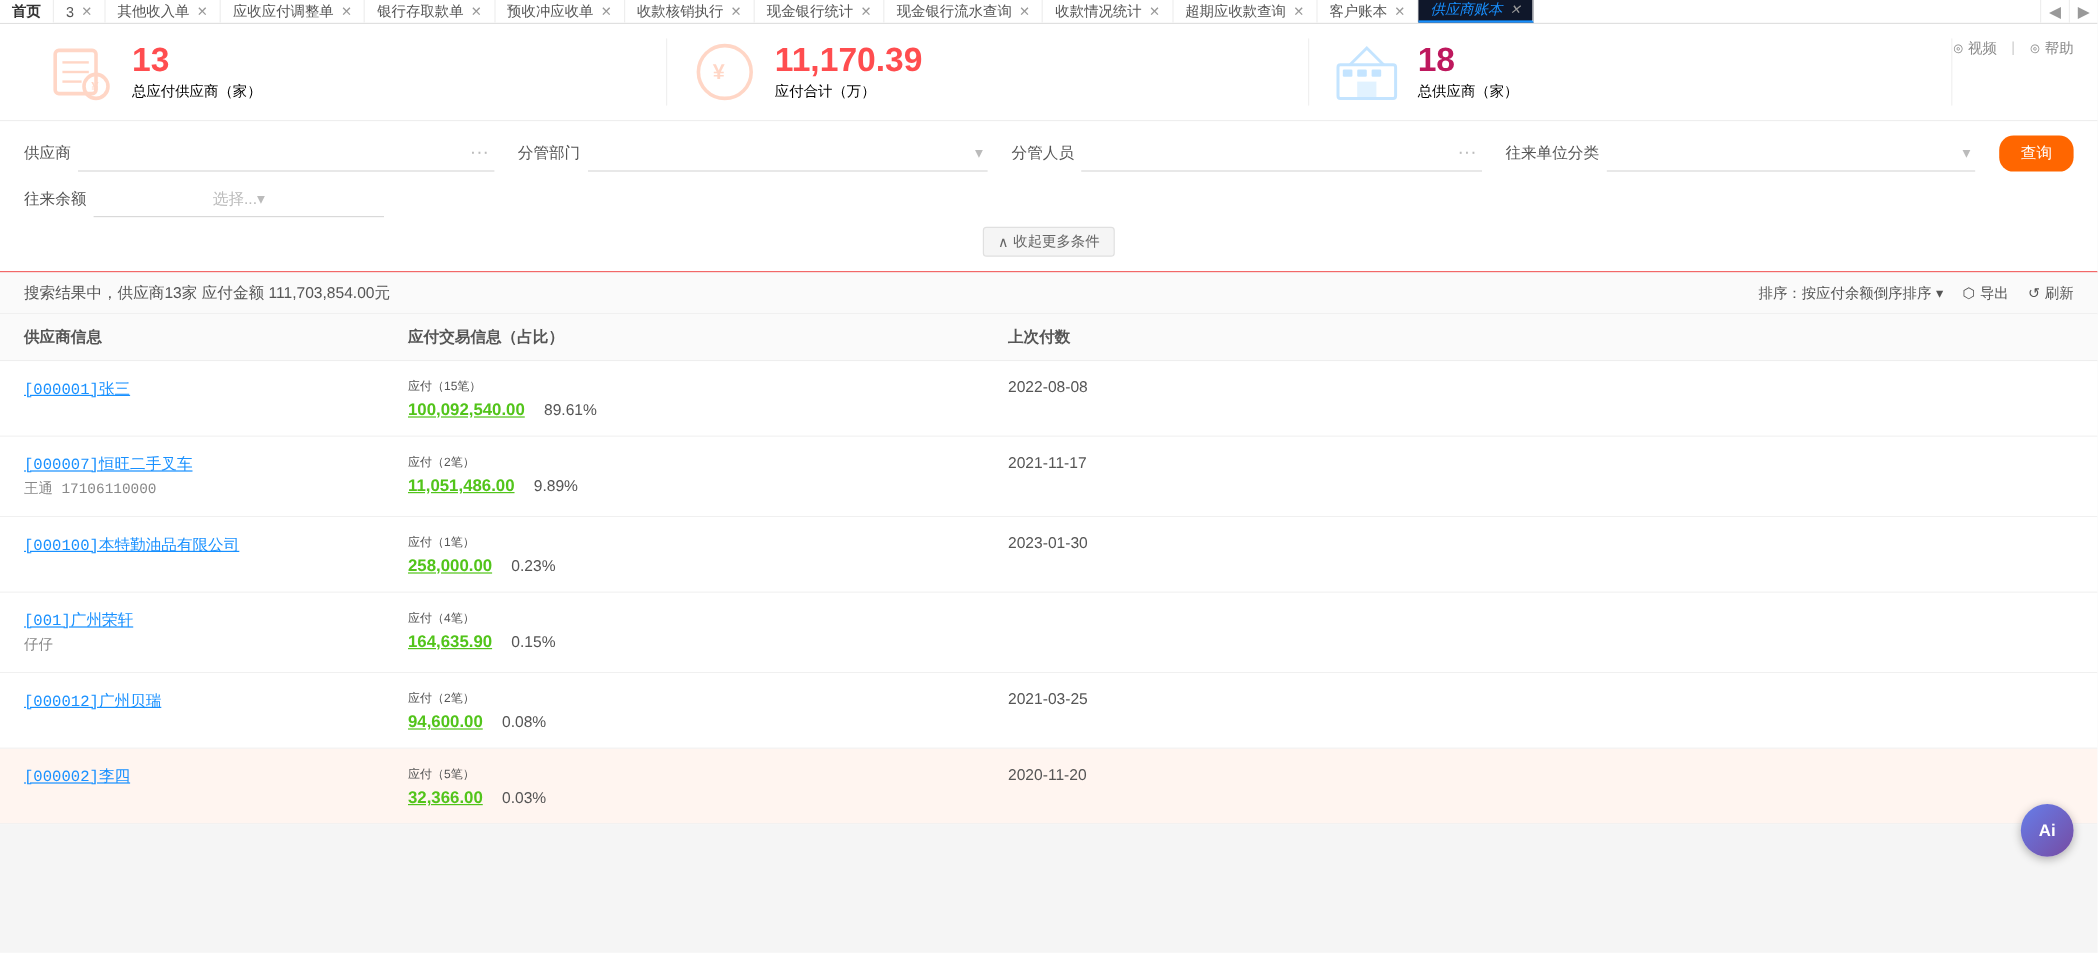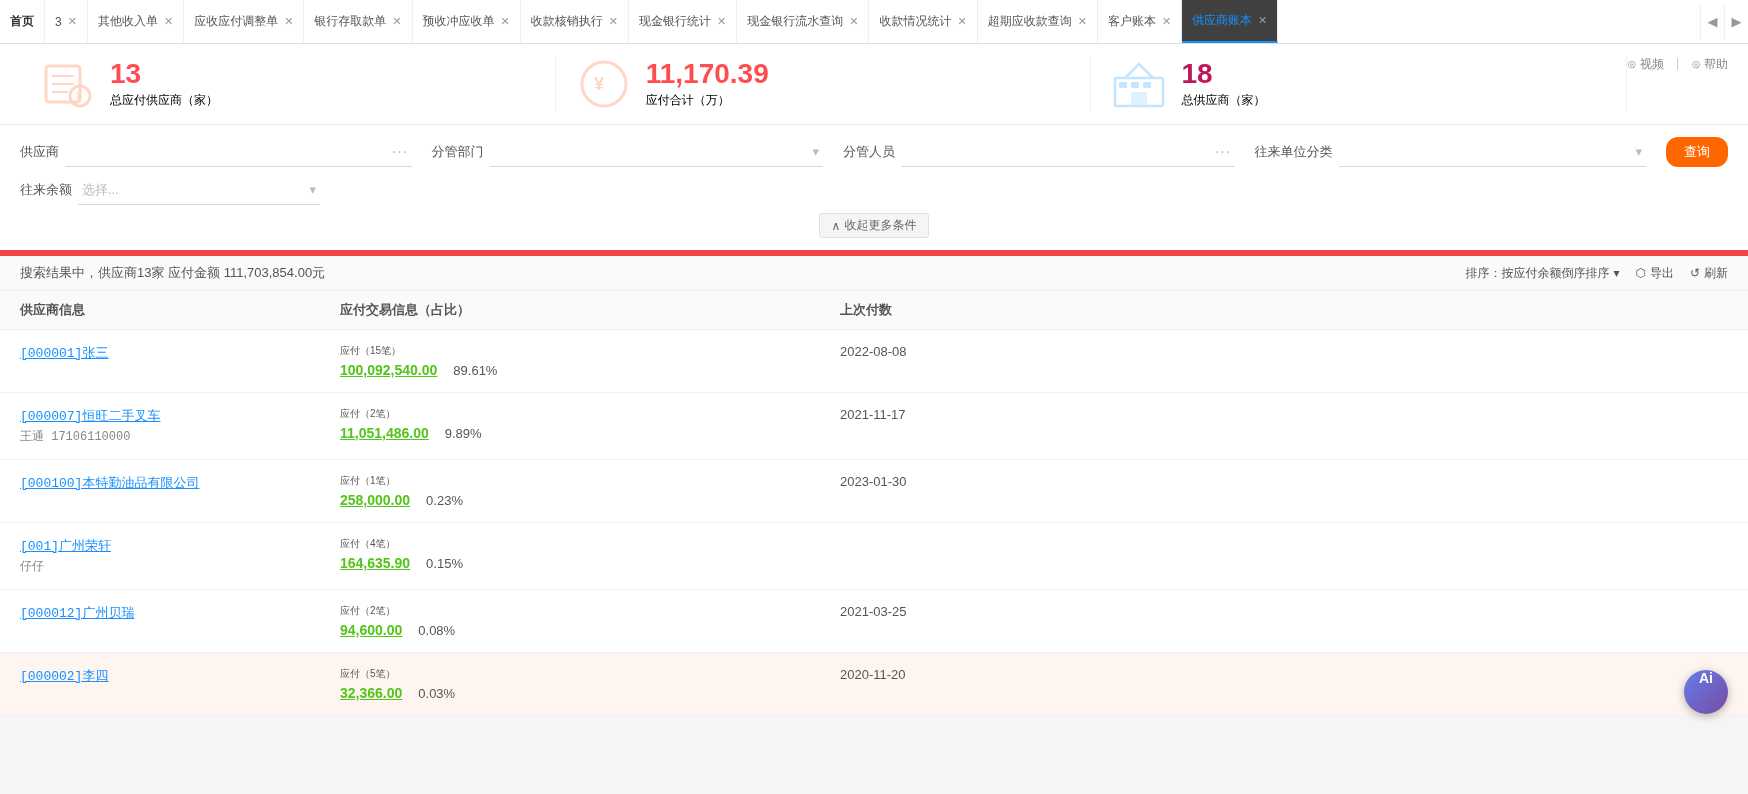--- a/index.html
+++ b/index.html
@@ -4,21 +4,21 @@
   <style>
     * { box-sizing: border-box; margin: 0; padding: 0; }
     body { font-family: 'Microsoft YaHei', Arial, sans-serif; font-size: 13px; background: #f5f5f5; color: #333; overflow-x: hidden; }
 
     
     .top-nav {
       display: flex;
       align-items: center;
       background: #fff;
       border-bottom: 1px solid #e0e0e0;
-      height: 44px;
+      height: 20px;
       overflow: hidden;
       text-align: center;
     }
     .nav-tab {
       display: flex;
       align-items: center;
       padding: 0 10px;
       height: 100%;
       font-size: 12px;
       color: #555;
@@ -26,23 +26,24 @@
       border-right: 1px solid #eee;
       white-space: nowrap;
       flex-shrink: 0;
     }
     .nav-tab:first-child {
       background: #fff;
       color: #333;
       font-weight: bold;
     }
     .nav-tab.active {
-      background: #404040;
+      background: #0f172a;
       color: #1890ff;
       border-bottom: 2px solid #1890ff;
+      font-style: italic;
     }
     .nav-tab .close-x {
       margin-left: 6px;
       color: #999;
       font-size: 11px;
     }
     .nav-arrows {
       display: flex;
       margin-left: auto;
       flex-shrink: 0;
@@ -98,21 +99,21 @@
       display: flex;
       gap: 12px;
       align-items: flex-start;
     }
     .stat-help span { cursor: pointer; }
 
     
     .filter-area {
       background: #fff;
       padding: 12px 20px;
-      border-bottom: 6px solid #ef4444;
+      border-bottom: 1px solid #ef4444;
     }
     .filter-row {
       display: flex;
       align-items: center;
       gap: 20px;
       margin-bottom: 8px;
     }
     .filter-row:last-child { margin-bottom: 0; }
     .filter-item {
       display: flex;
@@ -438,21 +439,21 @@
       <div class="filter-select">
         <span></span>
         <span class="filter-select-arrow">▾</span>
       </div>
     </div>
     <button class="btn-query">查询</button>
   </div>
   <div class="filter-row">
     <div class="filter-item" style="max-width: 300px;">
       <span class="filter-label">往来余额</span>
-      <div class="filter-select" style="min-width:160px;">
+      <div class="filter-select" style="min-width:160px;justify-content:center;">
         <span style="color:#bbb;">选择...</span>
         <span class="filter-select-arrow">▾</span>
       </div>
     </div>
   </div>
   <div class="collapse-bar">
     <button class="collapse-btn">
       <span>∧</span>
       <span>收起更多条件</span>
     </button>
@@ -576,15 +577,15 @@
         <span class="transaction-pct">0.03%</span>
       </div>
     </div>
     <div class="col-last-pay">
       <span class="last-pay-date">2020-11-20</span>
     </div>
   </div>
     </div>
 </div>
 
-<div style="position:fixed;bottom:80px;right:20px;width:44px;height:44px;background:linear-gradient(135deg,#667eea,#764ba2);border-radius:50%;display:flex;align-items:flex-start;justify-content:center;color:#fff;font-size:14px;font-weight:bold;box-shadow:0 2px 8px rgba(0,0,0,0.3);cursor:pointer;z-index:1000;">
+<div style="position:fixed;bottom:80px;right:20px;width:44px;height:44px;background:linear-gradient(135deg,#667eea,#764ba2);border-radius:50%;display:flex;align-items:center;justify-content:center;color:#fff;font-size:14px;font-weight:bold;box-shadow:0 2px 8px rgba(0,0,0,0.3);cursor:pointer;z-index:1000;">
   <span>Ai</span>
 </div>
 
 </body></html>

